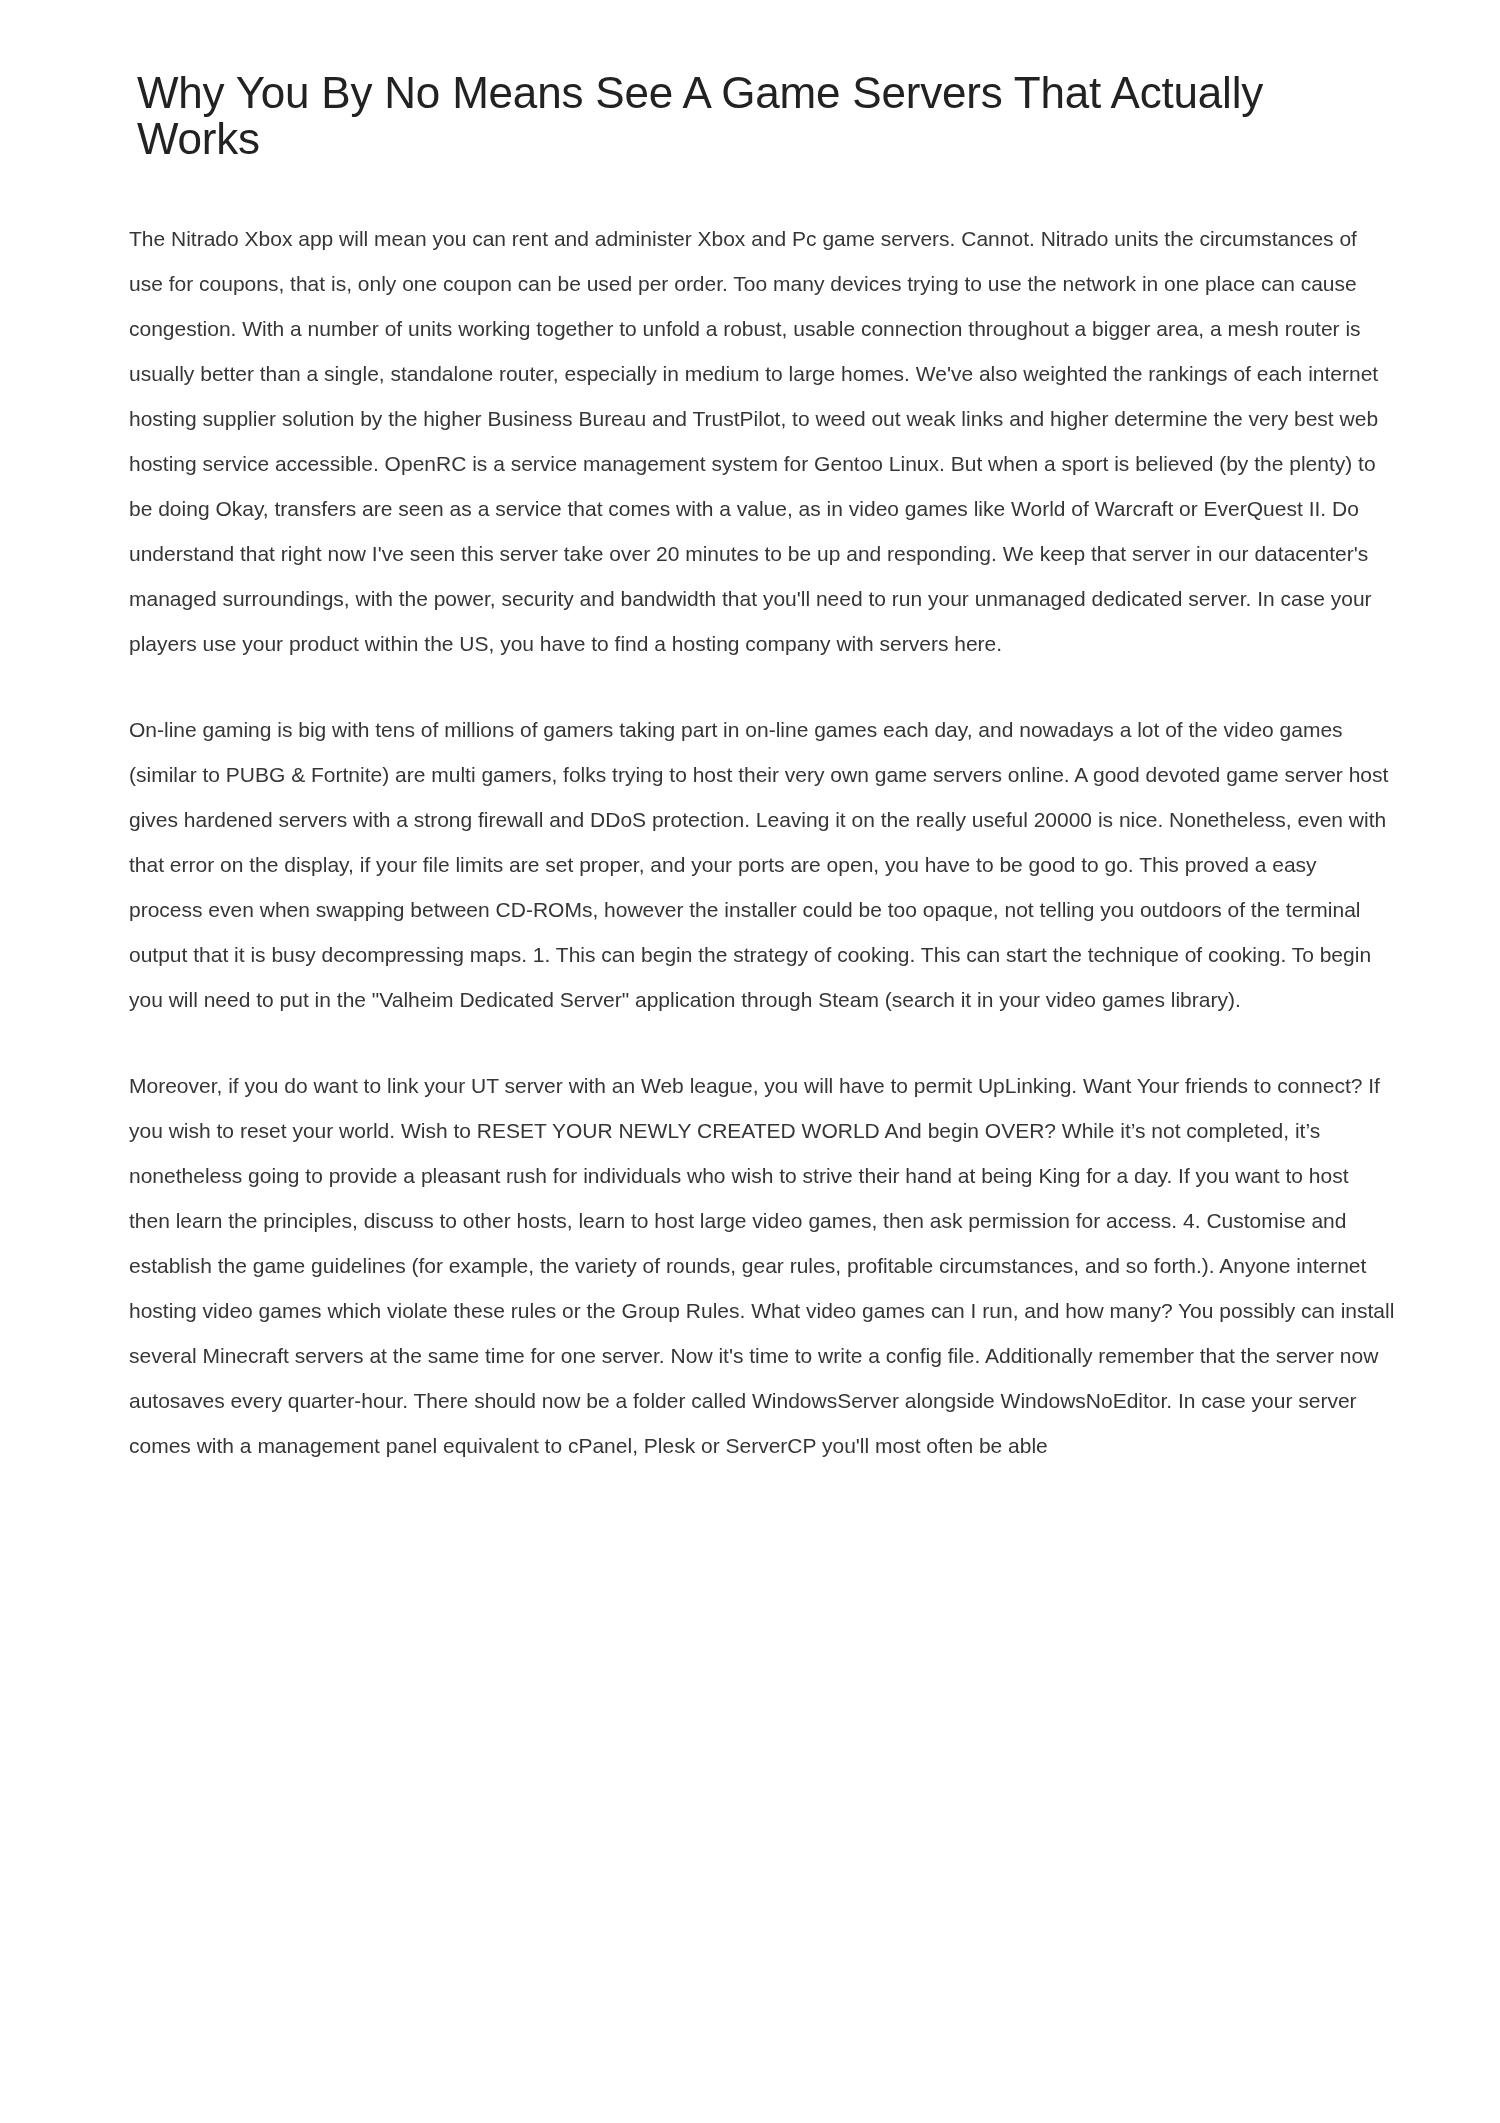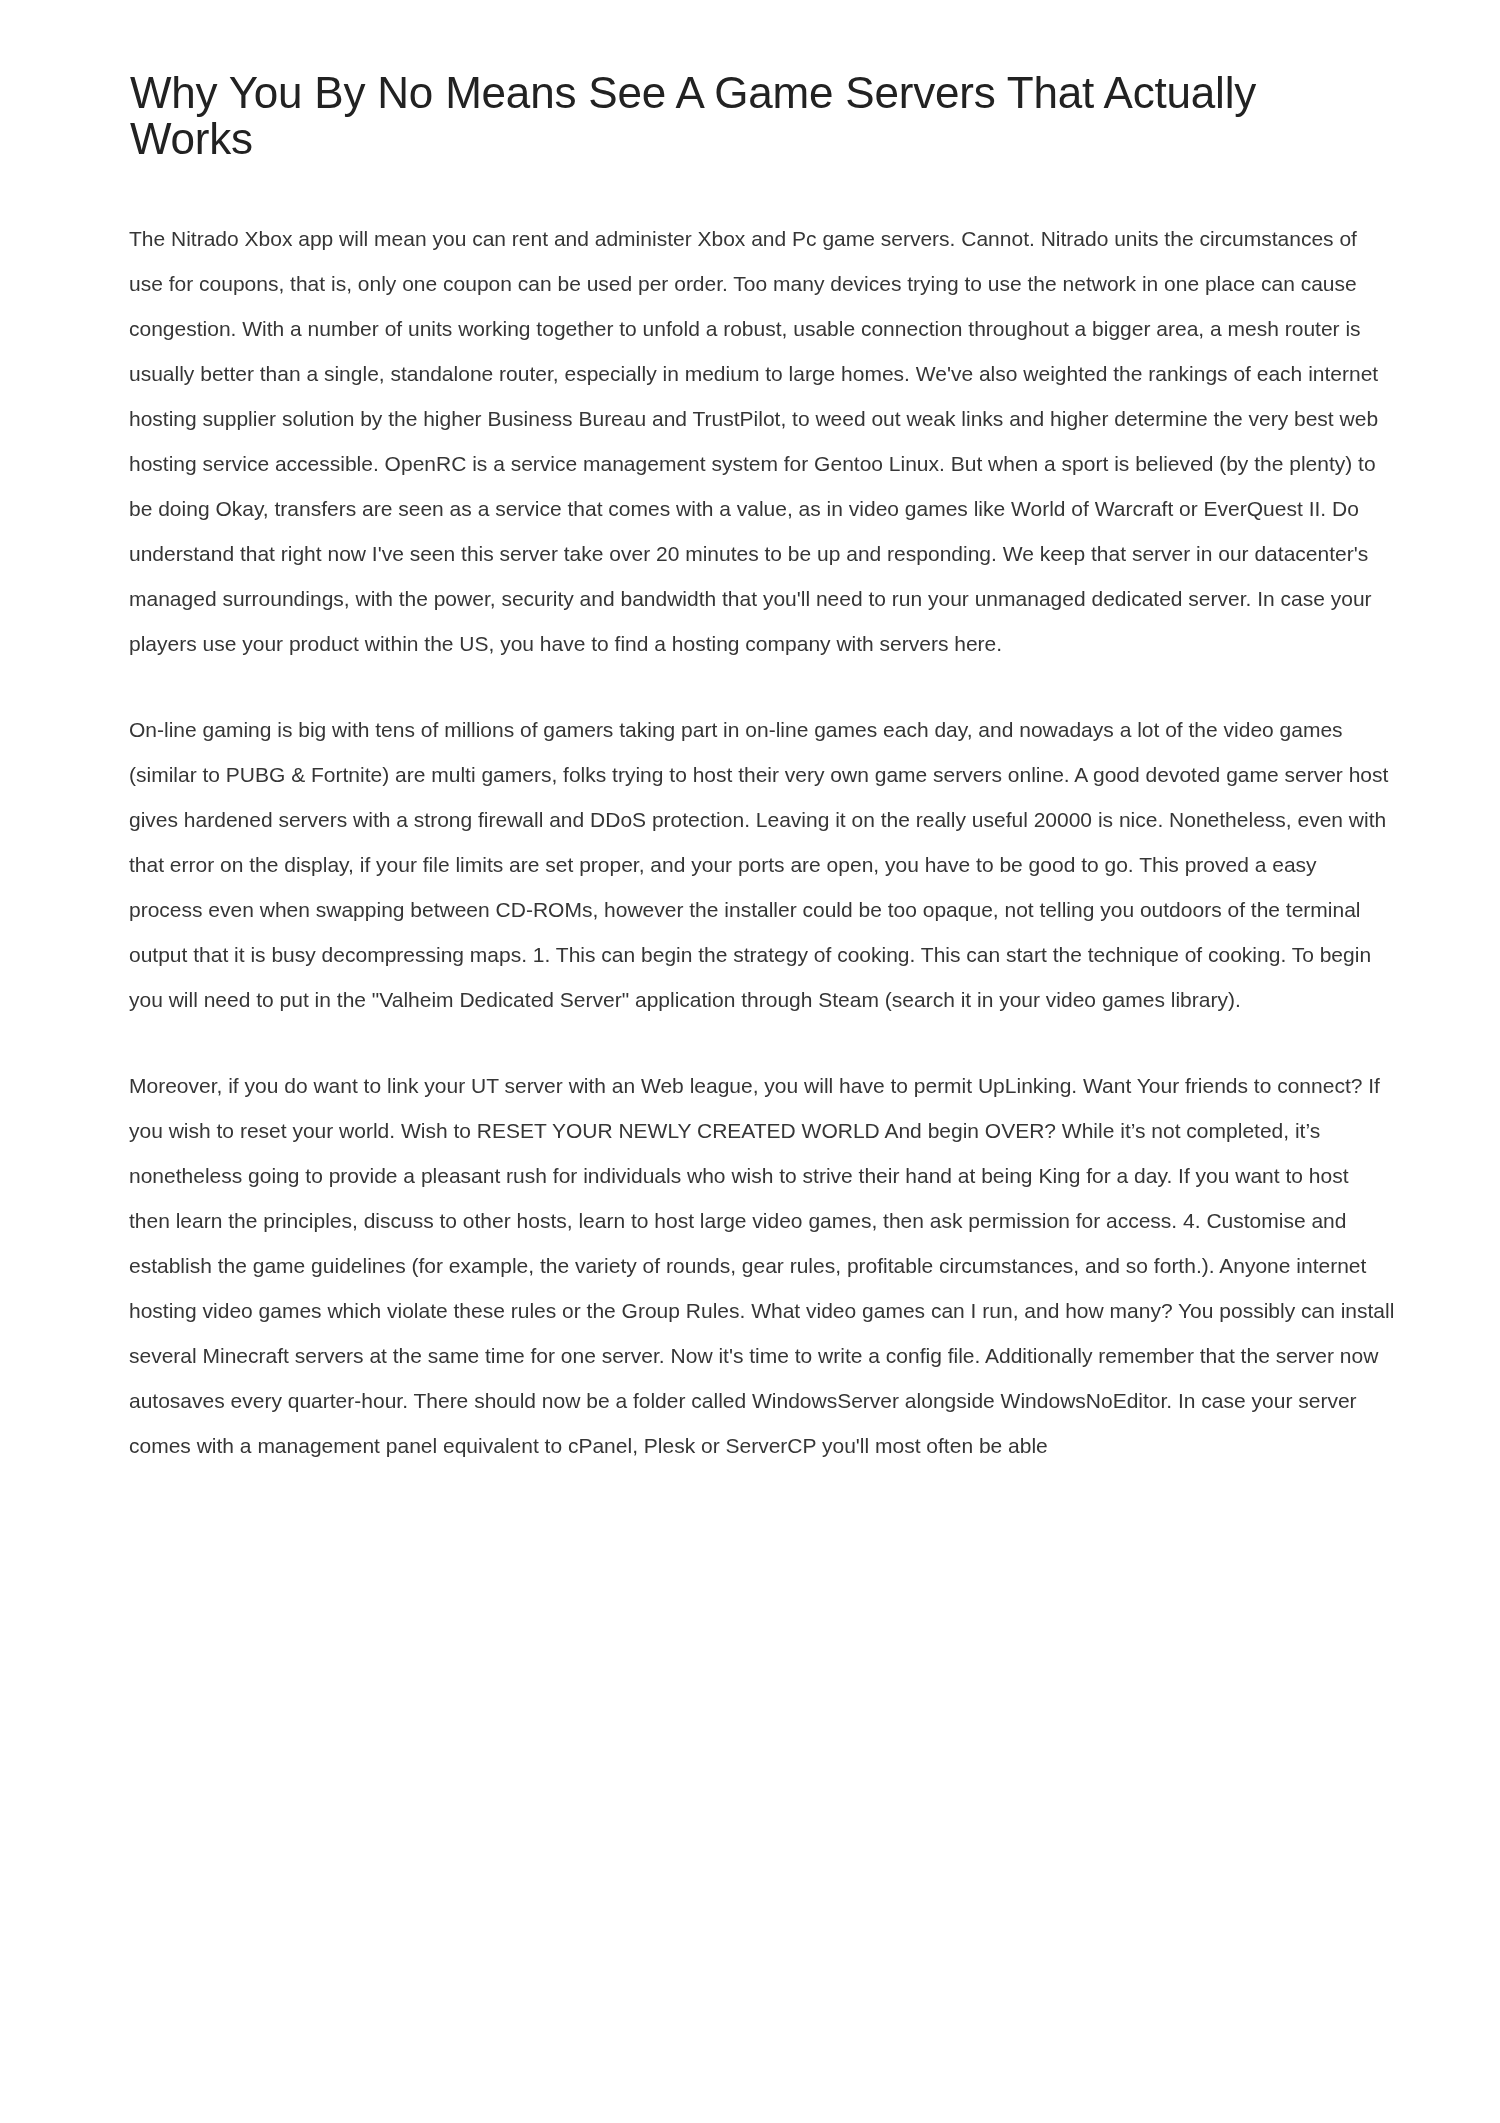--- a/index.html
+++ b/index.html
@@ -12,21 +12,21 @@
     min-height: 2123px;
     font-family: "Liberation Sans", sans-serif;
     color: #363636;
   }
   .article {
     padding: 70px 105px 60px 129px;
     box-sizing: border-box;
     width: 1500px;
   }
   h1.page-title {
-    margin: 0 0 54px 1px;
+    margin: 0 0 54px 8px;
     font-size: 44px;
     line-height: 46px;
     font-weight: 400;
     color: #222222;
     letter-spacing: -0.2px;
     max-width: 1210px;
   }
   p.article-paragraph {
     margin: 0 0 41px 0;
     font-size: 21px;

